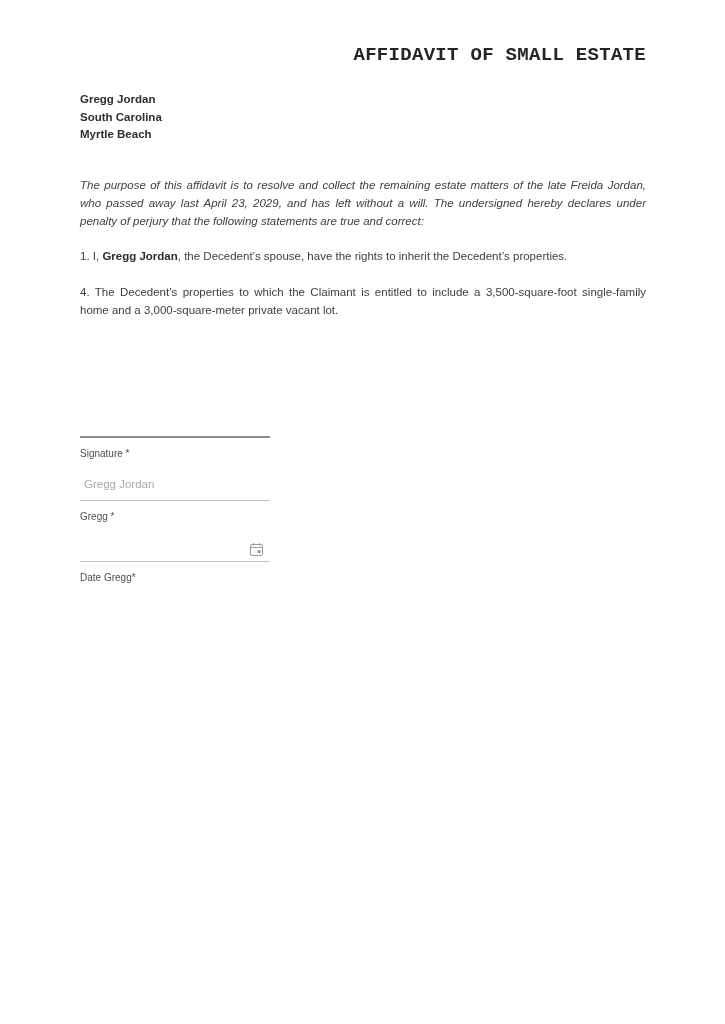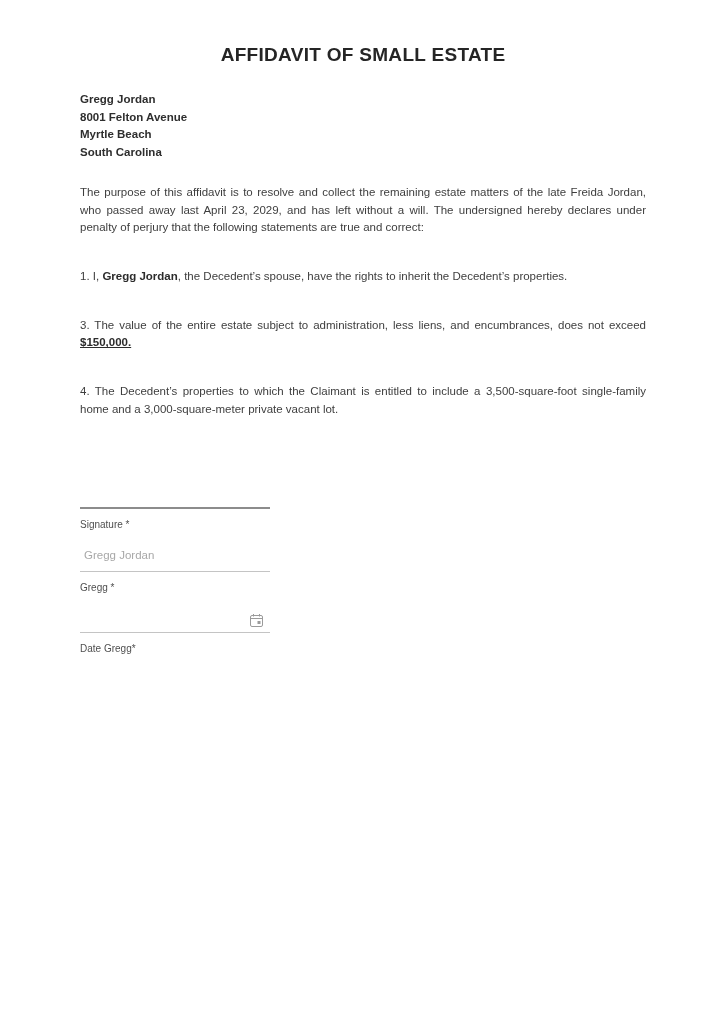--- a/index.html
+++ b/index.html
@@ -13,46 +13,47 @@
     background: #ffffff;
     padding: 43px 79px 0 80px;
     overflow: hidden;
   }
 
   .title {
     font-size: 19px;
     line-height: 24px;
     font-weight: 700;
     letter-spacing: 0.3px;
-    text-align: center;
+    text-align: right;
     color: #252525;
+    font-family: Liberation Mono, monospace;
   }
 
   .addr {
     margin-top: 24px;
     font-size: 11.5px;
     line-height: 17.7px;
     font-weight: 700;
     color: #2e2e2e;
   }
 
   .para {
-    margin-top: 31px;
+    margin-top: 18px;
     font-size: 11.5px;
     line-height: 17.7px;
     color: #3e3e3e;
     text-align: justify;
   }
-  .para.intro { margin-top: 22px; }
+  .para.intro { margin-top: 33px; font-style: italic; }
 
   .b { font-weight: 700; color: #2c2c2c; }
   .u { text-decoration: underline; }
 
   .form-section {
-    margin-top: 89px;
+    margin-top: 117px;
     width: 190px;
   }
 
   .sig-line {
     height: 0;
     border-bottom: 2px solid #8c8c8c;
   }
 
   .field-label {
     margin-top: 9px;
@@ -111,31 +112,29 @@
 </style>
 </head>
 <body>
 
 <div class="sheet">
 
   <h1 class="title">AFFIDAVIT OF SMALL ESTATE</h1>
 
   <div class="addr">
     <div>Gregg Jordan</div>
-    <div>8001 Felton Avenue</div>
+    <div>South Carolina</div>
     <div>Myrtle Beach</div>
-    <div>South Carolina</div>
   </div>
 
   <p class="para intro">The purpose of this affidavit is to resolve and collect the remaining estate matters of the late Freida Jordan, who passed away last April 23, 2029, and has left without a will. The undersigned hereby declares under penalty of perjury that the following statements are true and correct:</p>
 
   <p class="para"><span>1. I, </span><span class="b">Gregg Jordan</span><span>, the Decedent’s spouse, have the rights to inherit the Decedent’s properties.</span></p>
 
 
-  <p class="para"><span>3. The value of the entire estate subject to administration, less liens, and encumbrances, does not exceed </span><span class="b u">$150,000.</span><span></span></p>
 
   <p class="para"><span>4. The Decedent’s properties to which the Claimant is entitled to include a 3,500-square-foot single-family home and a 3,000-square-meter private vacant lot.</span></p>
 
   <div class="form-section">
 
     <div class="sig-line"></div>
     <div class="field-label">Signature *</div>
 
     <input class="text-input" type="text" placeholder="Gregg Jordan" style="">
     <div class="field-label">Gregg *</div>

